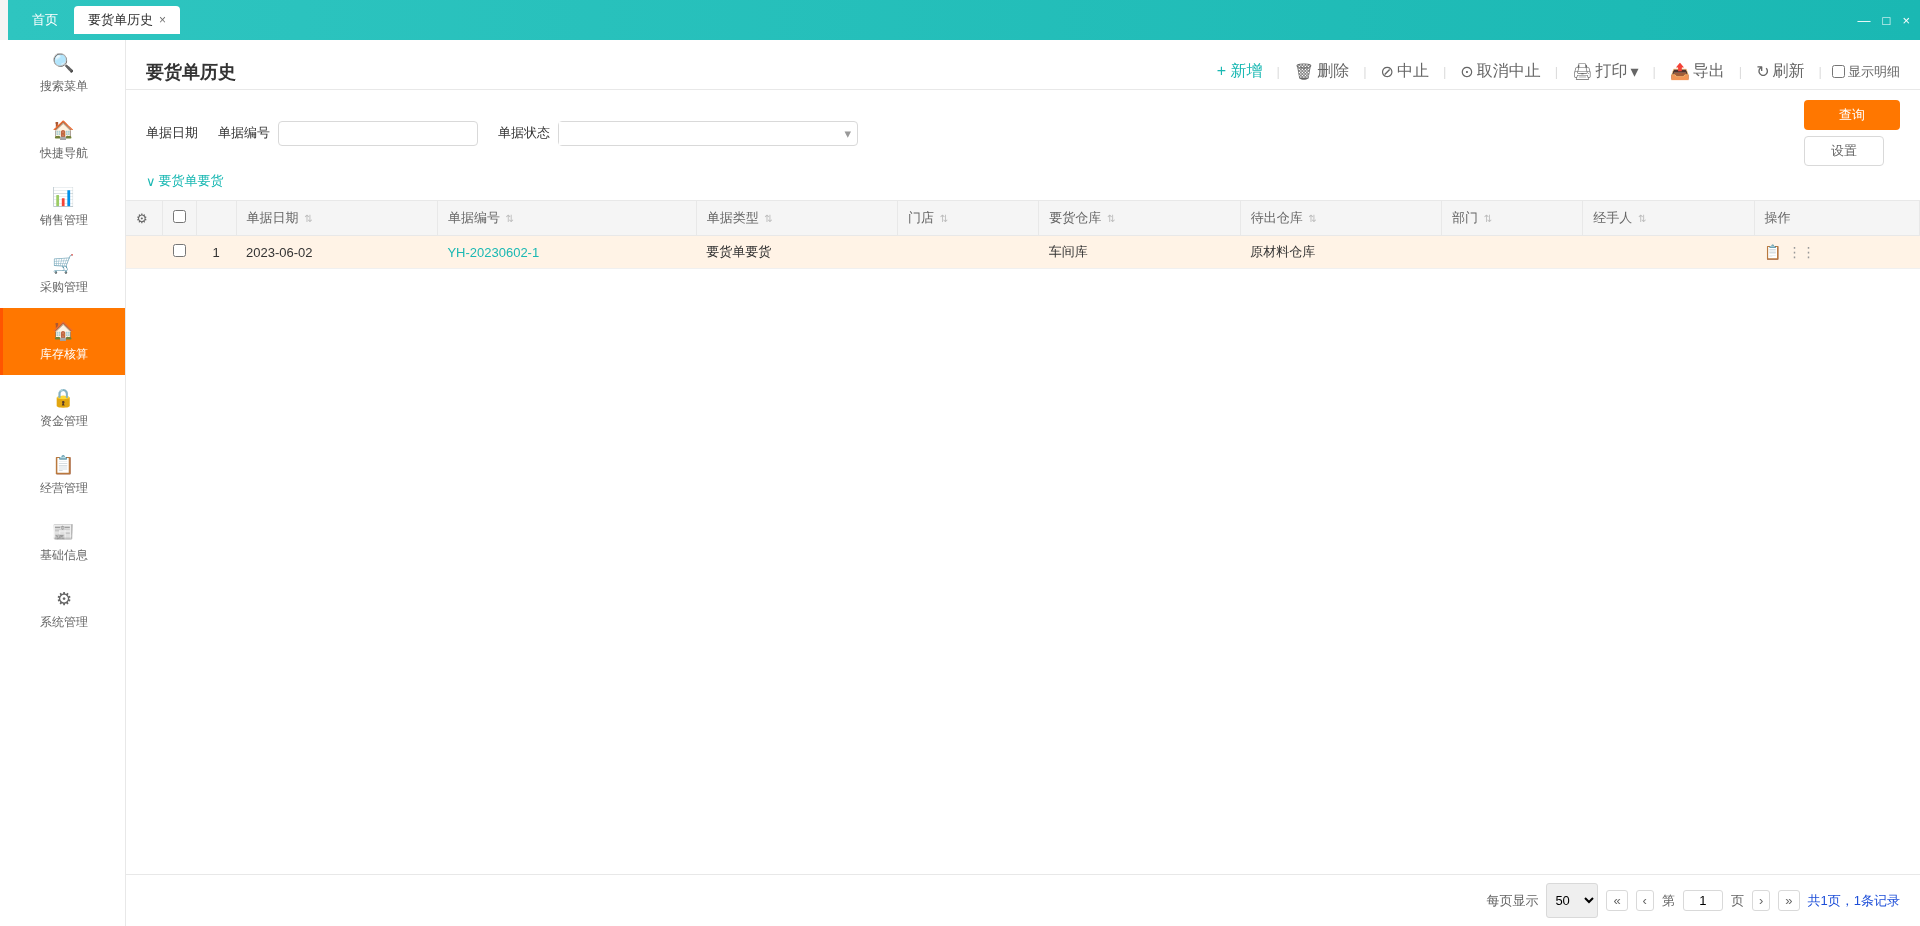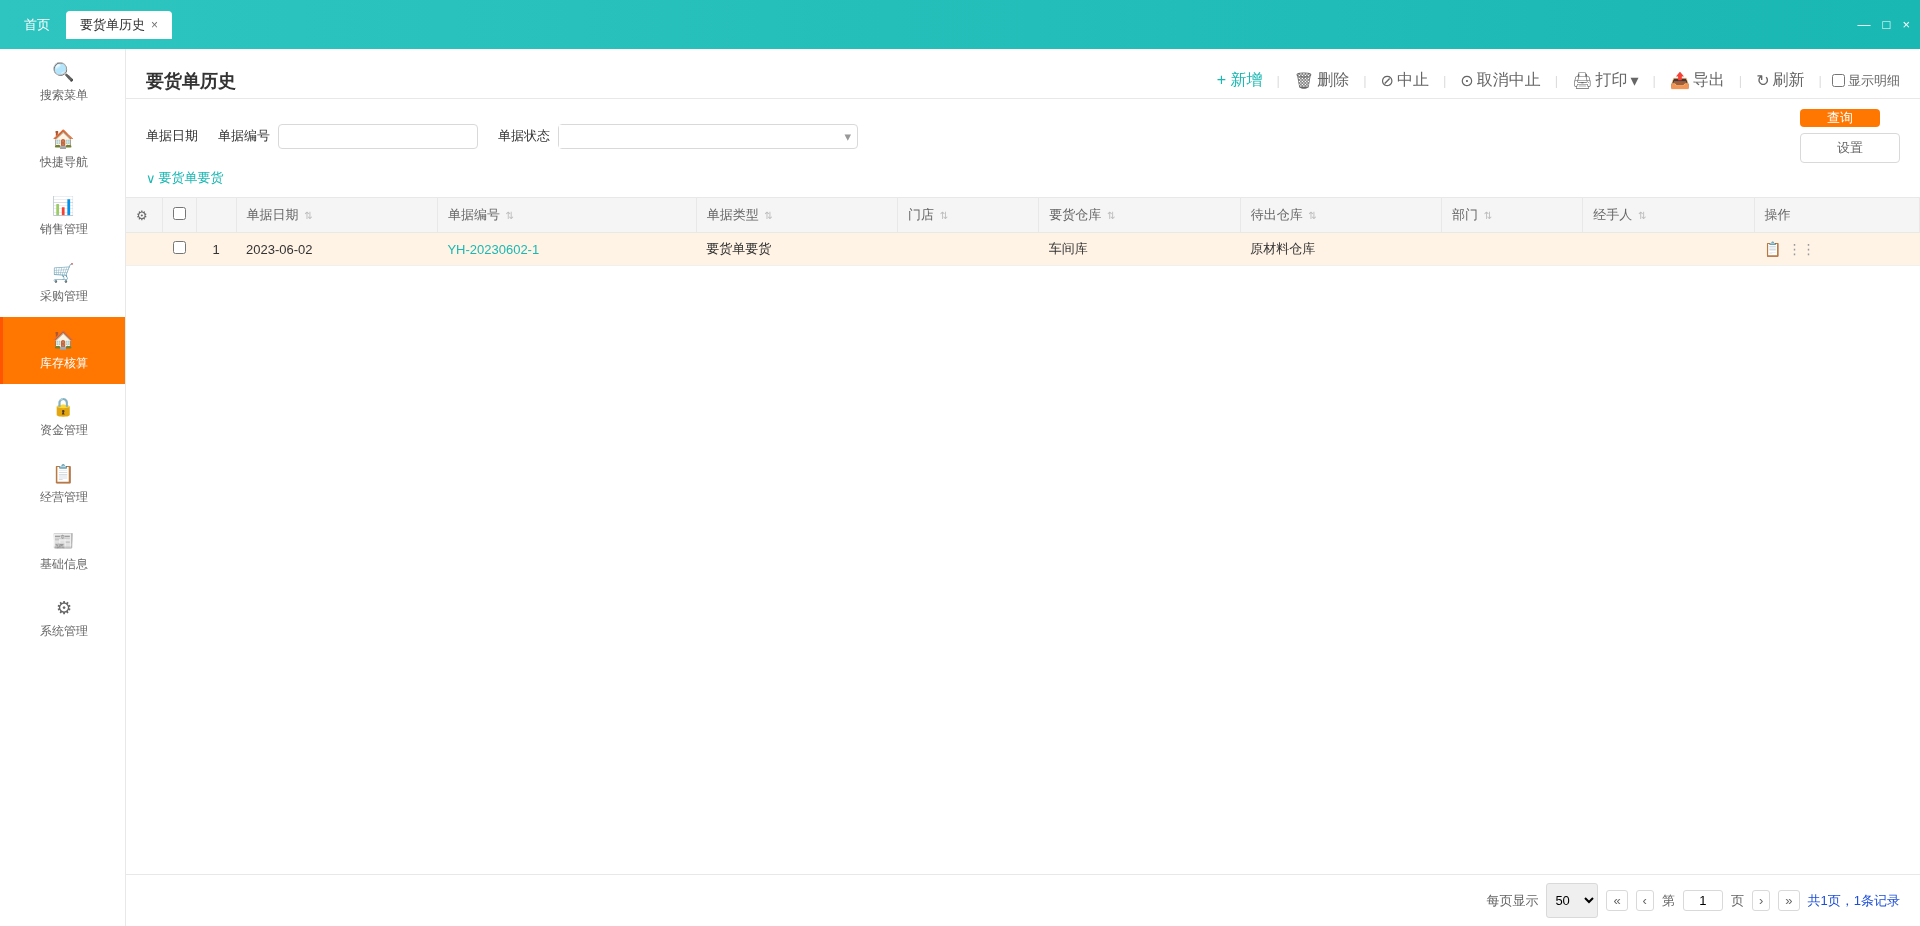--- a/index.html
+++ b/index.html
@@ -1,26 +1,27 @@
 <!DOCTYPE html>
 <html><head>
   <meta charset="utf-8">
   <style>
     * { box-sizing: border-box; margin: 0; padding: 0; }
     body { font-family: "Microsoft YaHei", Arial, sans-serif; font-size: 13px; background: #f5f5f5; display: flex; flex-direction: column; height: 926px; overflow: hidden; }
 
     
     .top-bar {
-      height: 49px;
+      height: 40px;
       background: linear-gradient(90deg, #2ec5c0 0%, #1ab8b3 100%);
       display: flex;
       align-items: center;
       padding: 0 10px;
       color: white;
       flex-shrink: 0;
+      margin-left: 8px;
     }
     .top-bar .tabs {
       display: flex;
       align-items: center;
       gap: 2px;
     }
     .tab-item {
       padding: 5px 14px;
       border-radius: 4px 4px 0 0;
       cursor: pointer;
@@ -231,34 +232,34 @@
       display: flex;
       flex-direction: column;
       gap: 6px;
       margin-left: auto;
     }
     .btn-query {
       background: #ff7700;
       color: white;
       border: none;
       border-radius: 4px;
-      padding: 0 20px;
-      cursor: pointer;
-      font-size: 13px;
-      width: 80px;
+      padding: 6px 20px;
+      cursor: pointer;
+      font-size: 13px;
+      width: 96px;
     }
     .btn-settings {
       background: white;
       color: #666;
       border: 1px solid #d9d9d9;
       border-radius: 4px;
       padding: 5px 20px;
       cursor: pointer;
       font-size: 13px;
-      width: 100px;
+      width: 80px;
     }
 
     
     .table-container {
       flex: 1;
       overflow-y: auto;
       background: white;
       margin: 0;
     }
     .data-table {

